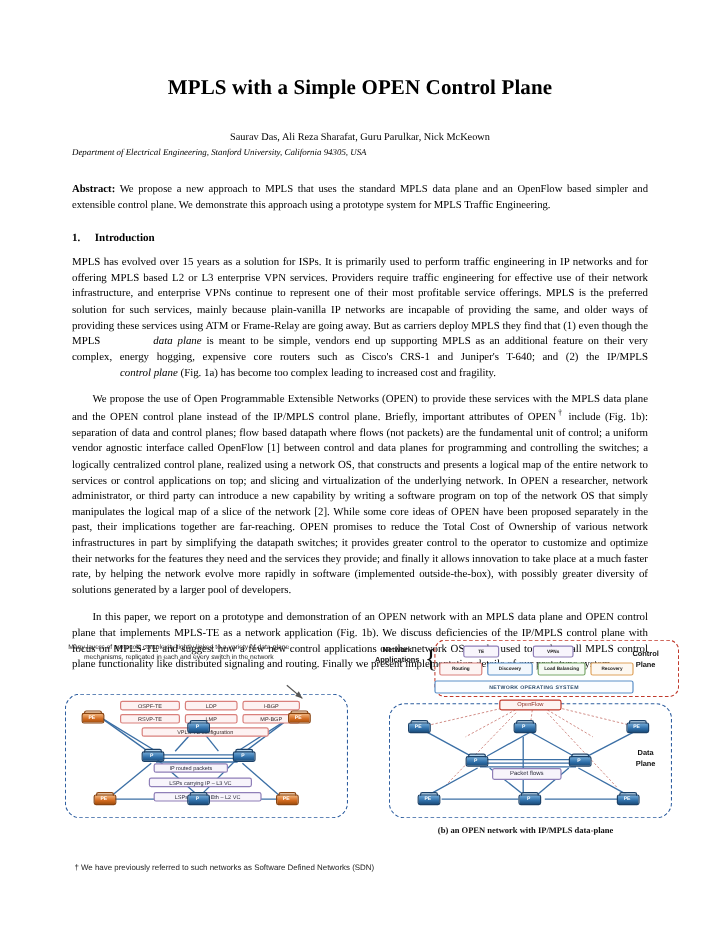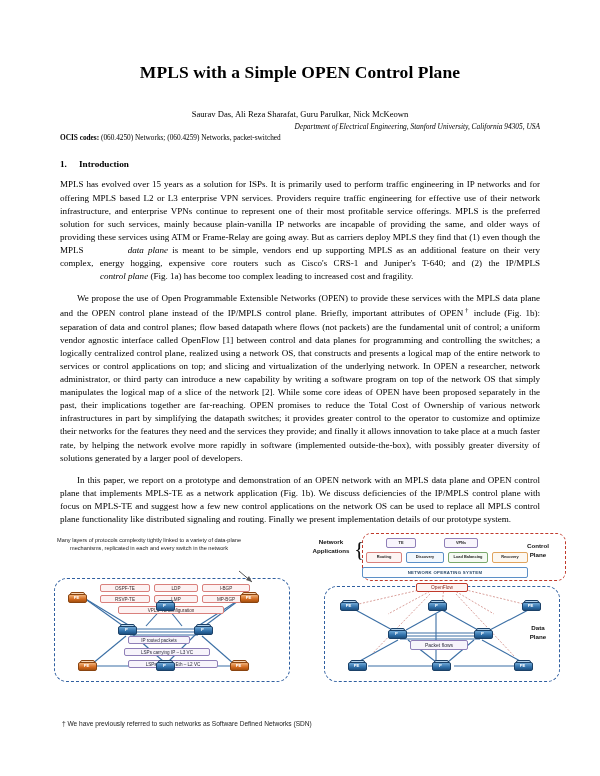--- a/index.html
+++ b/index.html
@@ -39,21 +39,21 @@
     line-height: 1.2;
   }
   .authors {
     text-align: center;
     font-size: 8.6px;
     font-weight: normal;
     margin-top: 26px;
     line-height: 1.25;
   }
   .affil {
-    text-align: right;
+    text-align: left;
     font-size: 7.4px;
     font-style: italic;
     margin-top: 2px;
     line-height: 1.25;
   }
   .email {
     text-align: center;
     font-size: 7.2px;
     font-style: italic;
     margin-top: 1px;
@@ -295,22 +295,22 @@
 <body>
 
 <div class="page">
 
   <div class="content">
 
     <div class="title">MPLS with a Simple OPEN Control Plane</div>
     <div class="authors">Saurav Das, Ali Reza Sharafat, Guru Parulkar, Nick McKeown</div>
     <div class="affil">Department of Electrical Engineering, Stanford University, California 94305, USA</div>
 
-    <div class="ocis">
-      <b>OCIS codes:</b><span> (060.4250) Networks; (060.4259) Networks, packet-switched</span>
+    <div class="abstract">
+      <b>Abstract:</b><span> We propose a new approach to MPLS that uses the standard MPLS data plane and an OpenFlow based simpler and extensible control plane. We demonstrate this approach using a prototype system for MPLS Traffic Engineering.</span>
     </div>
 
     <div class="section-head">
       <span class="num">1.</span><span>Introduction</span>
     </div>
 
     <p class="body"><span>MPLS has evolved over 15 years as a solution for ISPs. It is primarily used to perform traffic engineering in IP networks and for offering MPLS based L2 or L3 enterprise VPN services. Providers require traffic engineering for effective use of their network infrastructure, and enterprise VPNs continue to represent one of their most profitable service offerings. MPLS is the preferred solution for such services, mainly because plain-vanilla IP networks are incapable of providing the same, and older ways of providing these services using ATM or Frame-Relay are going away. But as carriers deploy MPLS they find that (1) even though the MPLS </span><i>data plane</i><span> is meant to be simple, vendors end up supporting MPLS as an additional feature on their very complex, energy hogging, expensive core routers such as Cisco's CRS-1 and Juniper's T-640; and (2) the IP/MPLS </span><i>control plane</i><span> (Fig. 1a) has become too complex leading to increased cost and fragility.</span></p>
 
     <p class="body indent"><span>We propose the use of Open Programmable Extensible Networks (OPEN) to provide these services with the MPLS data plane and the OPEN control plane instead of the IP/MPLS control plane. Briefly, important attributes of OPEN</span><sup class="dag">†</sup><span> include (Fig. 1b): separation of data and control planes; flow based datapath where flows (not packets) are the fundamental unit of control; a uniform vendor agnostic interface called OpenFlow [1] between control and data planes for programming and controlling the switches; a logically centralized control plane, realized using a network OS, that constructs and presents a logical map of the entire network to services or control applications on top; and slicing and virtualization of the underlying network. In OPEN a researcher, network administrator, or third party can introduce a new capability by writing a software program on top of the network OS that simply manipulates the logical map of a slice of the network [2]. While some core ideas of OPEN have been proposed separately in the past, their implications together are far-reaching. OPEN promises to reduce the Total Cost of Ownership of various network infrastructures in part by simplifying the datapath switches; it provides greater control to the operator to customize and optimize their networks for the features they need and the services they provide; and finally it allows innovation to take place at a much faster rate, by helping the network evolve more rapidly in software (implemented outside-the-box), with possibly greater diversity of solutions generated by a larger pool of  developers.</span></p>
 
@@ -506,19 +506,20 @@
         <div class="top"></div>
           <div class="body"></div>
           <div class="lbl">P</div>
       </div>
       <div class="router" style="left:204px; top:124px;">
         <div class="top"></div>
           <div class="body"></div>
           <div class="lbl">PE</div>
       </div>
 
+      <div class="fig-caption" style="left:0; width:256px;">(b) an OPEN network with IP/MPLS data-plane</div>
     </div>
 
   </div>
 
   <div class="footnote">† We have previously referred to such networks as Software Defined Networks (SDN)</div>
 
 </div>
 
 </body></html>

